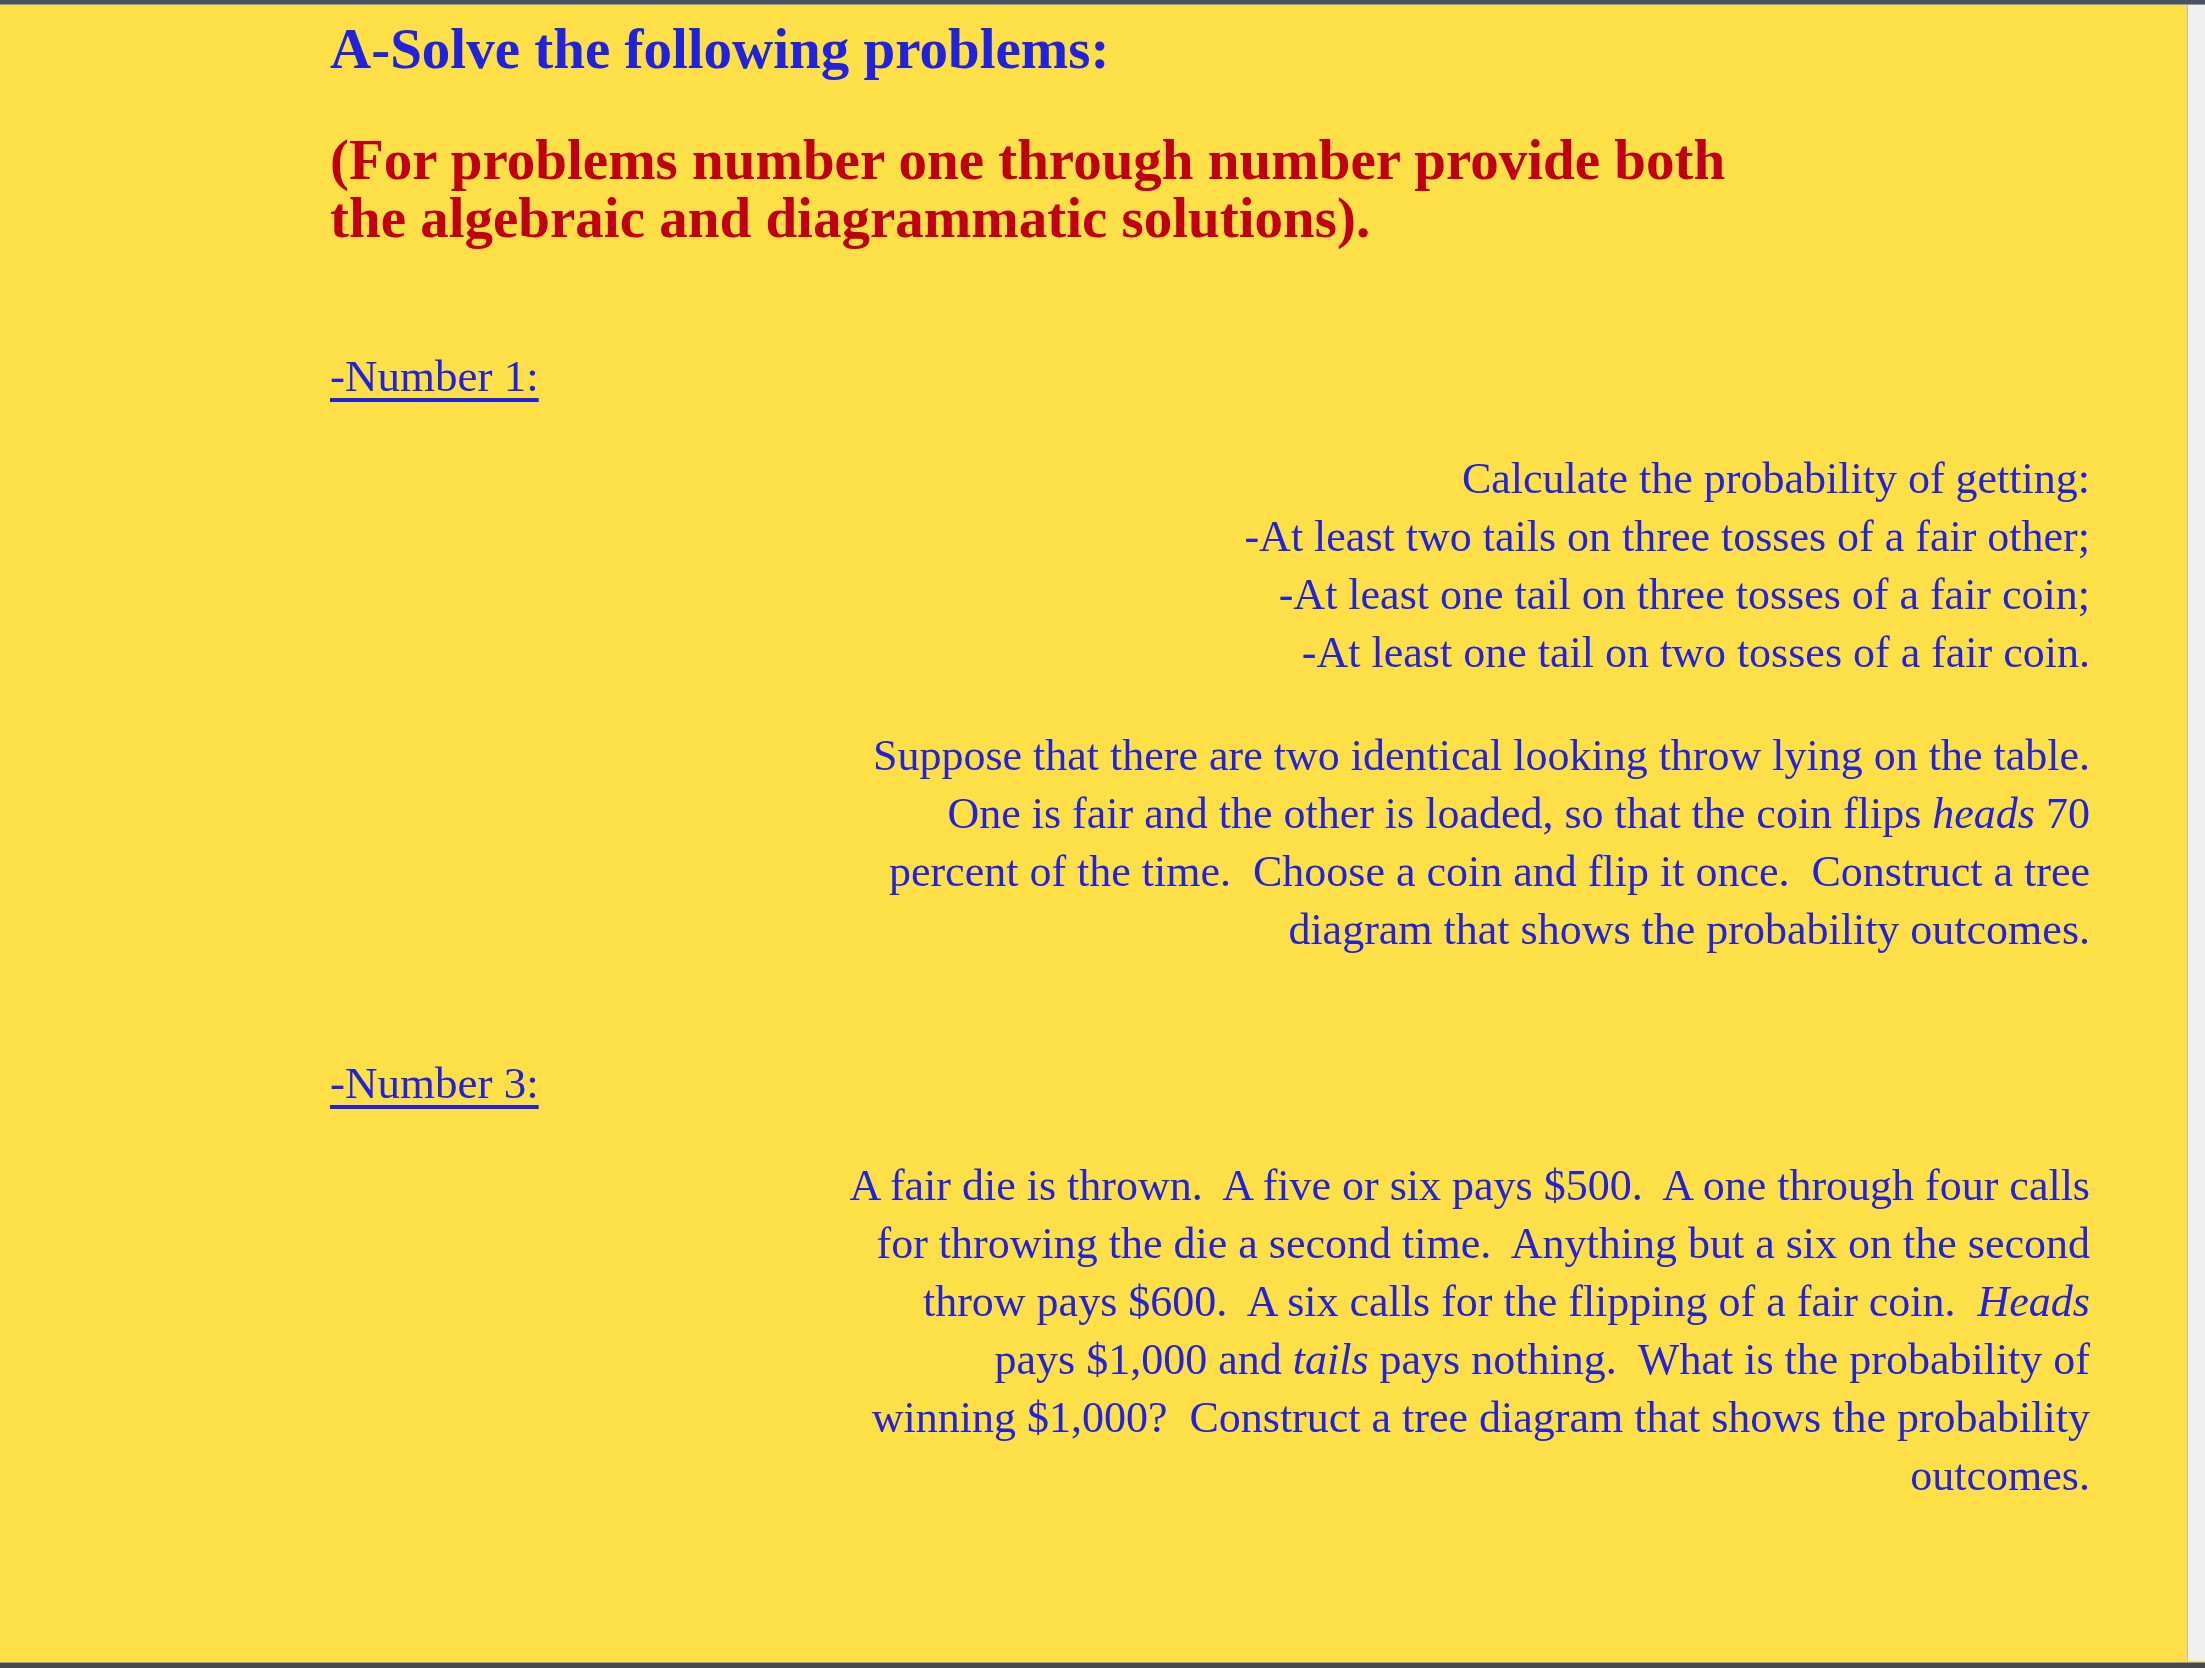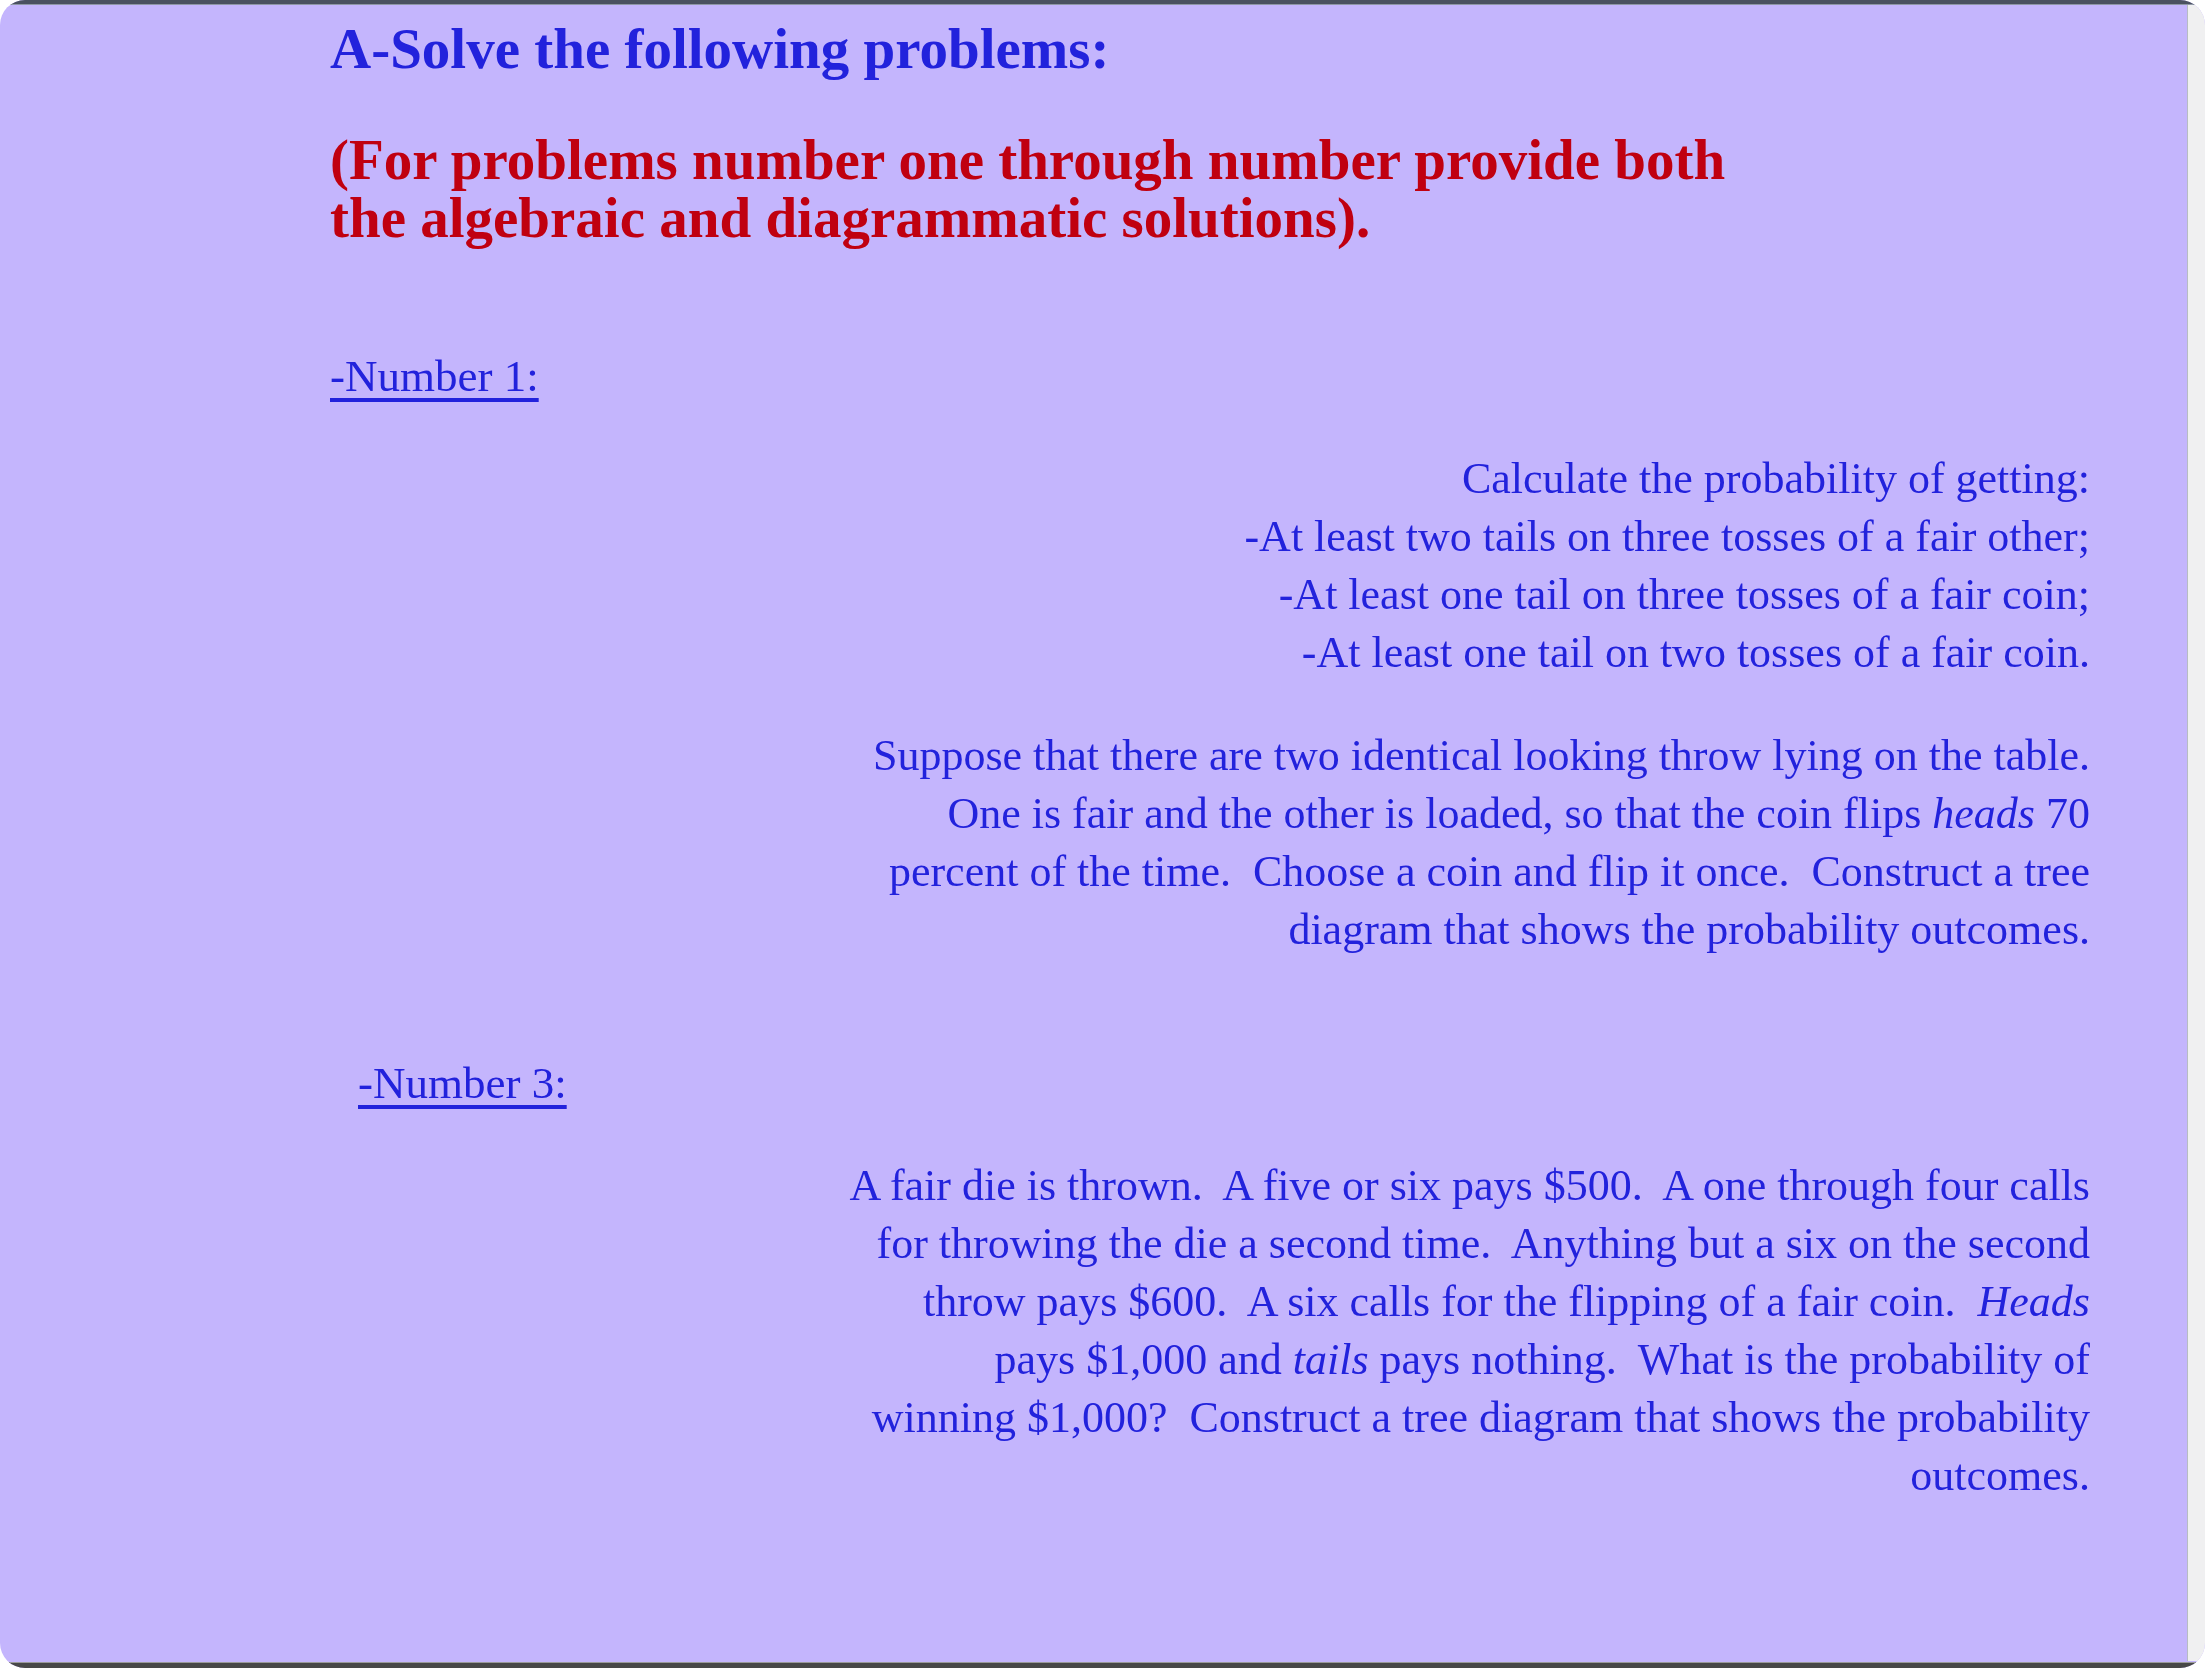--- a/index.html
+++ b/index.html
@@ -4,24 +4,23 @@
 <style>
   html, body {
     margin: 0;
     padding: 0;
     background: #ffffff;
   }
   .screen {
     position: relative;
     width: 2205px;
     height: 1668px;
-    background: #c4b5fd;
+    background: #fde047;
     overflow: hidden;
     font-family: "Liberation Serif", "DejaVu Serif", serif;
-    border-radius: 25px;
   }
   
   .top-bar {
     position: absolute;
     top: 0; left: 0; right: 0;
     height: 3.6px;
     background: #4a5160;
     border-bottom: 1.2px solid #8f97a6;
     z-index: 5;
   }
@@ -71,21 +70,21 @@
     color: var(--blue, #2222dc);
     margin: 0;
   }
   .section-heading .u {
     text-decoration: underline;
     text-decoration-thickness: 3.6px;
     text-underline-offset: 7.2px;
   }
   .sec-1 .section-heading { margin-top: 100px; }
   .sec-2 .section-heading { margin-top: 96px; }
-  .sec-3 .section-heading { margin-top: 95px; margin-left: 28px; }
+  .sec-3 .section-heading { margin-top: 95px; }
   .para {
     font-size: 44px;
     line-height: 58px;
     color: var(--blue, #2222dc);
     text-align: right;
   }
   .sec-1 .para { margin-top: 45px; }
   .sec-2 .para { margin-top: 45px; }
   .sec-3 .para { margin-top: 45px; font-family: Liberation Serif, serif; }
   .tline { white-space: pre-wrap; }

